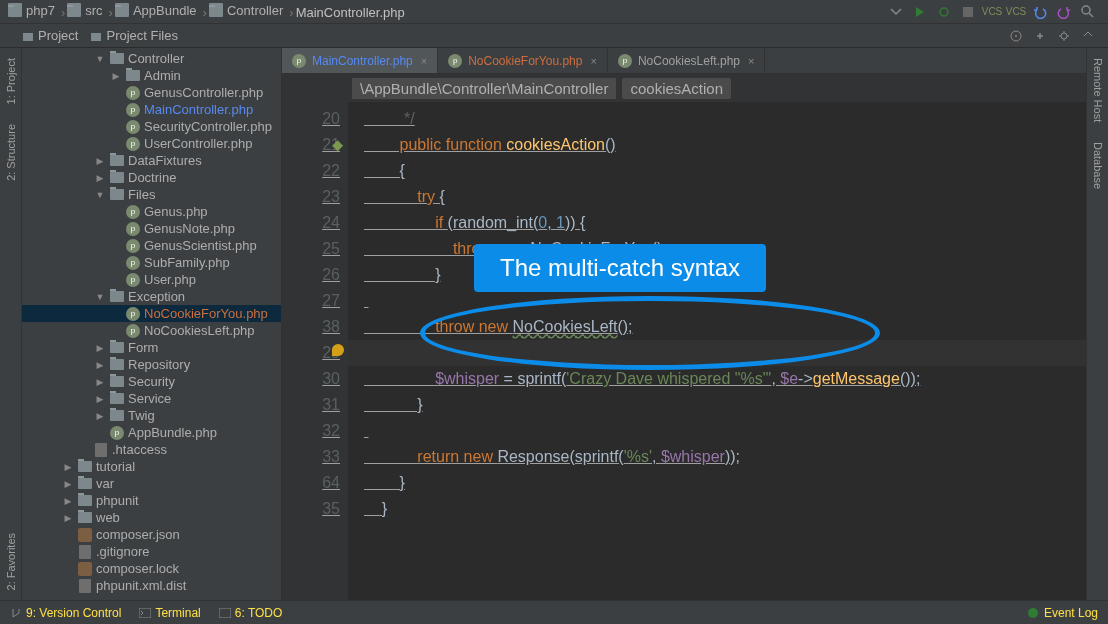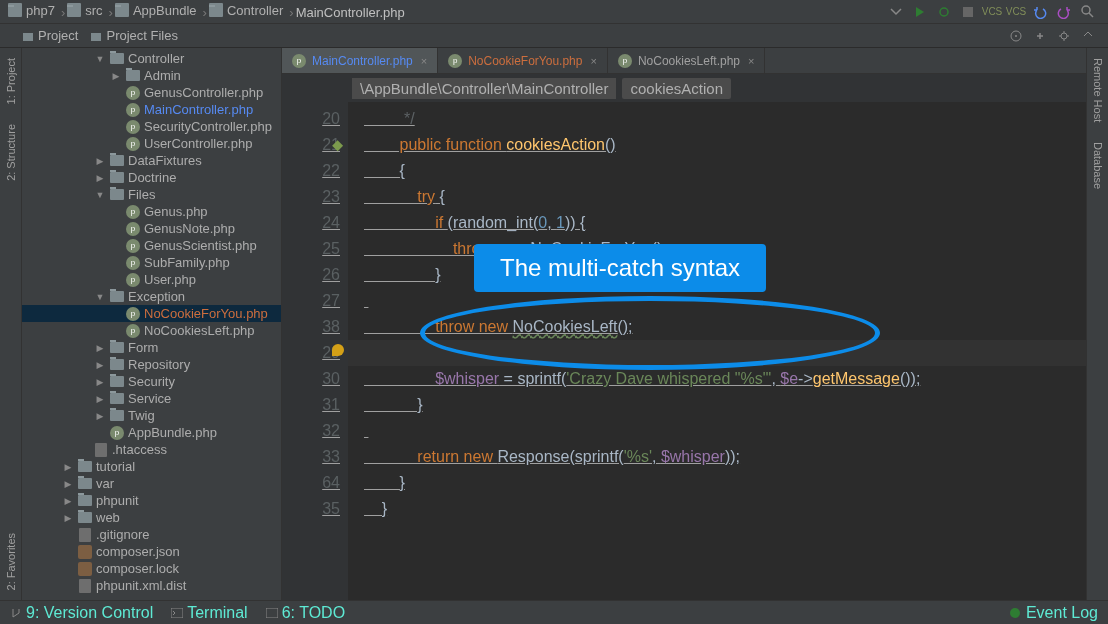--- a/index.html
+++ b/index.html
@@ -64,21 +64,21 @@
 .underline { text-decoration-line:underline; text-decoration-style:wavy; text-decoration-color:#6a8759; }
 
 .right-gutter { width:22px; background:#3c3f41; border-left:1px solid #323232; display:flex; flex-direction:column; align-items:center; }
 .right-gutter .vlabel { writing-mode:vertical-rl; color:#a0a0a0; font-size:11px; margin:10px 0; cursor:pointer; }
 
 
 .callout { position:absolute; left:474px; top:244px; background:#0c8ce9; color:#fff; font-size:24px; padding:10px 26px; border-radius:4px; z-index:10; }
 .ellipse { position:absolute; left:420px; top:296px; width:460px; height:74px; border:5px solid #0c8ce9; border-radius:50%; z-index:9; }
 
 
-.status { height:24px; background:#3c3f41; border-top:1px solid #323232; display:flex; align-items:center; padding:0 10px; font-size:16px; color:#5eead4; }
+.status { height:24px; background:#3c3f41; border-top:1px solid #323232; display:flex; align-items:center; padding:0 10px; font-size:12px; color:#fde047; }
 .status .item { margin-right:18px; display:inline-flex; align-items:center; cursor:pointer; }
 .status .item svg { margin-right:4px; }
 .status .ev-log { margin-left:auto; display:flex; align-items:center; }
 .status .dot { width:10px; height:10px; border-radius:50%; background:#2e7d32; margin-right:6px; }
 </style>
 </head>
 <body>
 
 <div class="navbar">
   <span id="bc-holder"><span class="bc-item">
@@ -379,30 +379,30 @@
         <div class="tree-row" style="padding-left: 40px;">
           <span class="tree-arrow">▶</span>
           <span class="tree-icon">
             <span class="folder-i"></span>
           </span>
           <span class="tree-label ">web</span>
         </div>
         <div class="tree-row" style="padding-left: 40px;">
           <span class="tree-arrow"></span>
           <span class="tree-icon">
+            <span class="json-i"></span>
+          </span>
+          <span class="tree-label ">composer.json</span>
+        </div>
+        <div class="tree-row" style="padding-left: 40px;">
+          <span class="tree-arrow"></span>
+          <span class="tree-icon">
             <span class="txt-i"></span>
           </span>
           <span class="tree-label ">.gitignore</span>
-        </div>
-        <div class="tree-row" style="padding-left: 40px;">
-          <span class="tree-arrow"></span>
-          <span class="tree-icon">
-            <span class="json-i"></span>
-          </span>
-          <span class="tree-label ">composer.json</span>
         </div>
         <div class="tree-row" style="padding-left: 40px;">
           <span class="tree-arrow"></span>
           <span class="tree-icon">
             <span class="json-i"></span>
           </span>
           <span class="tree-label ">composer.lock</span>
         </div>
         <div class="tree-row" style="padding-left: 40px;">
           <span class="tree-arrow"></span>

